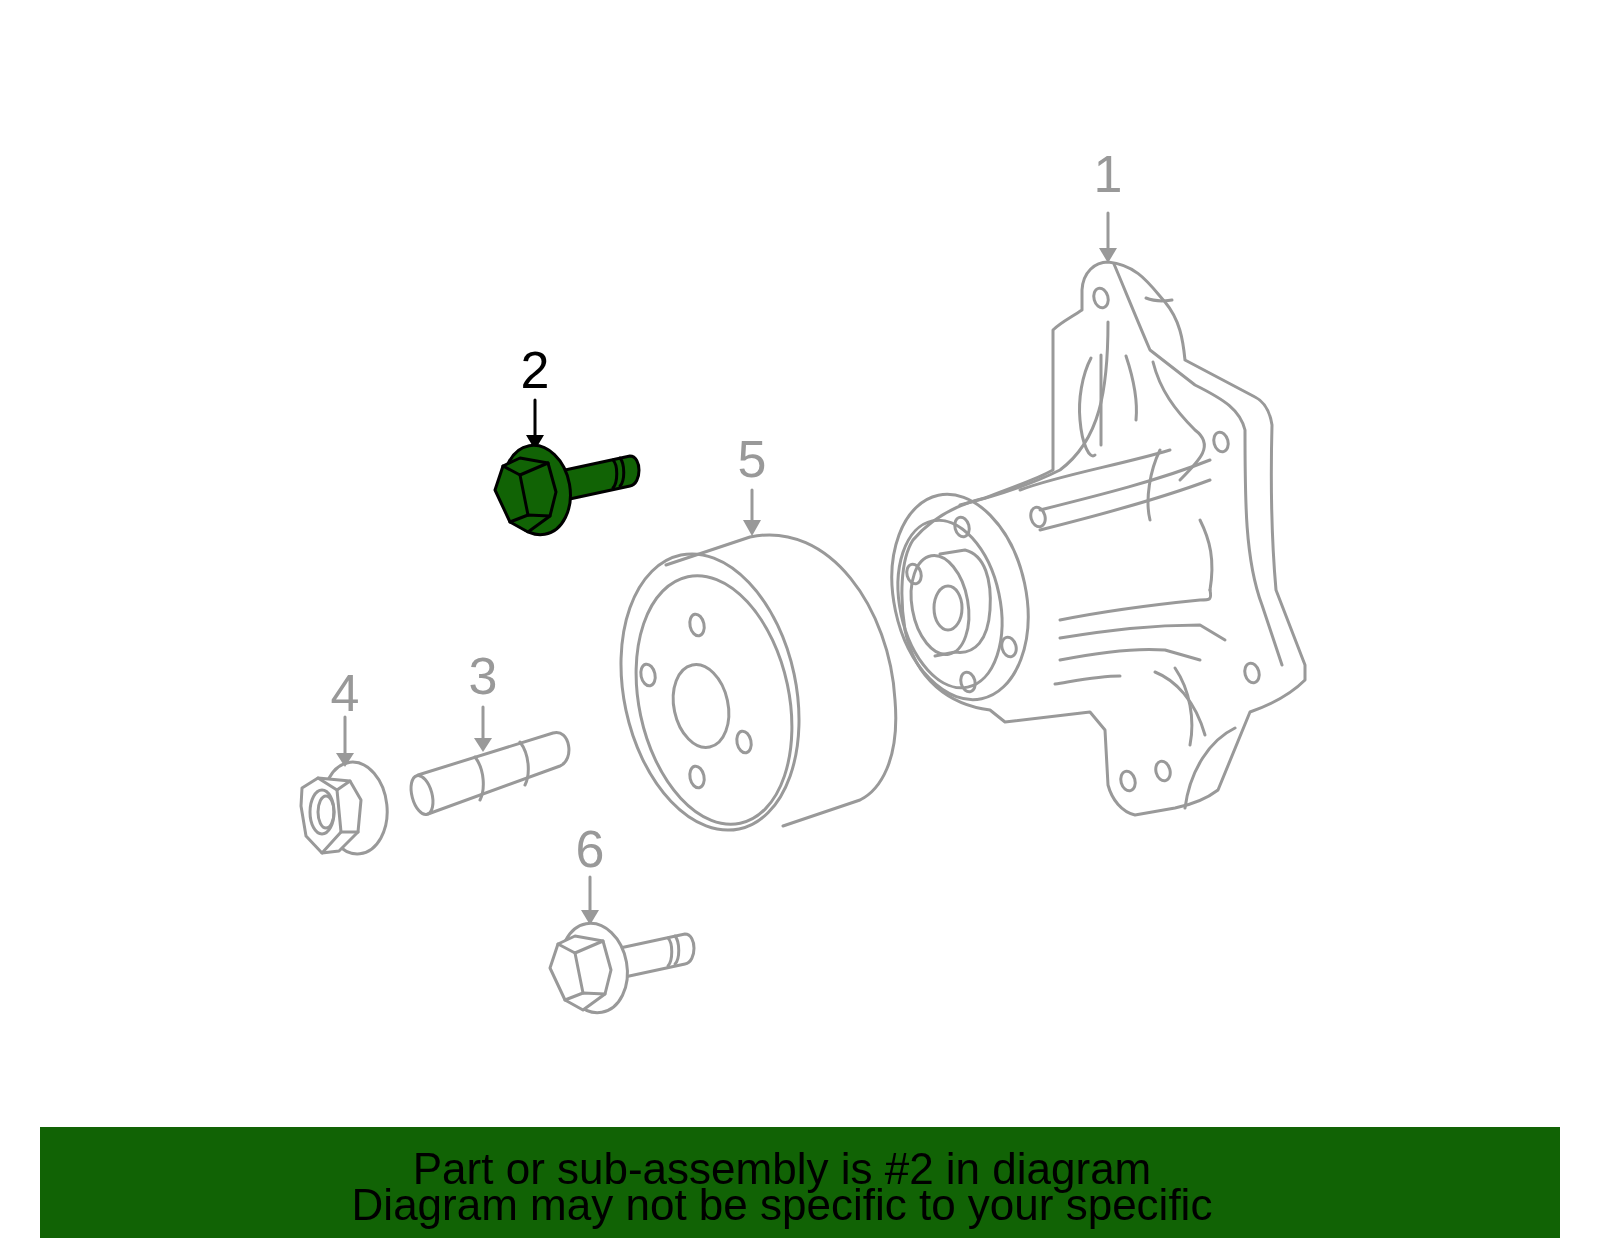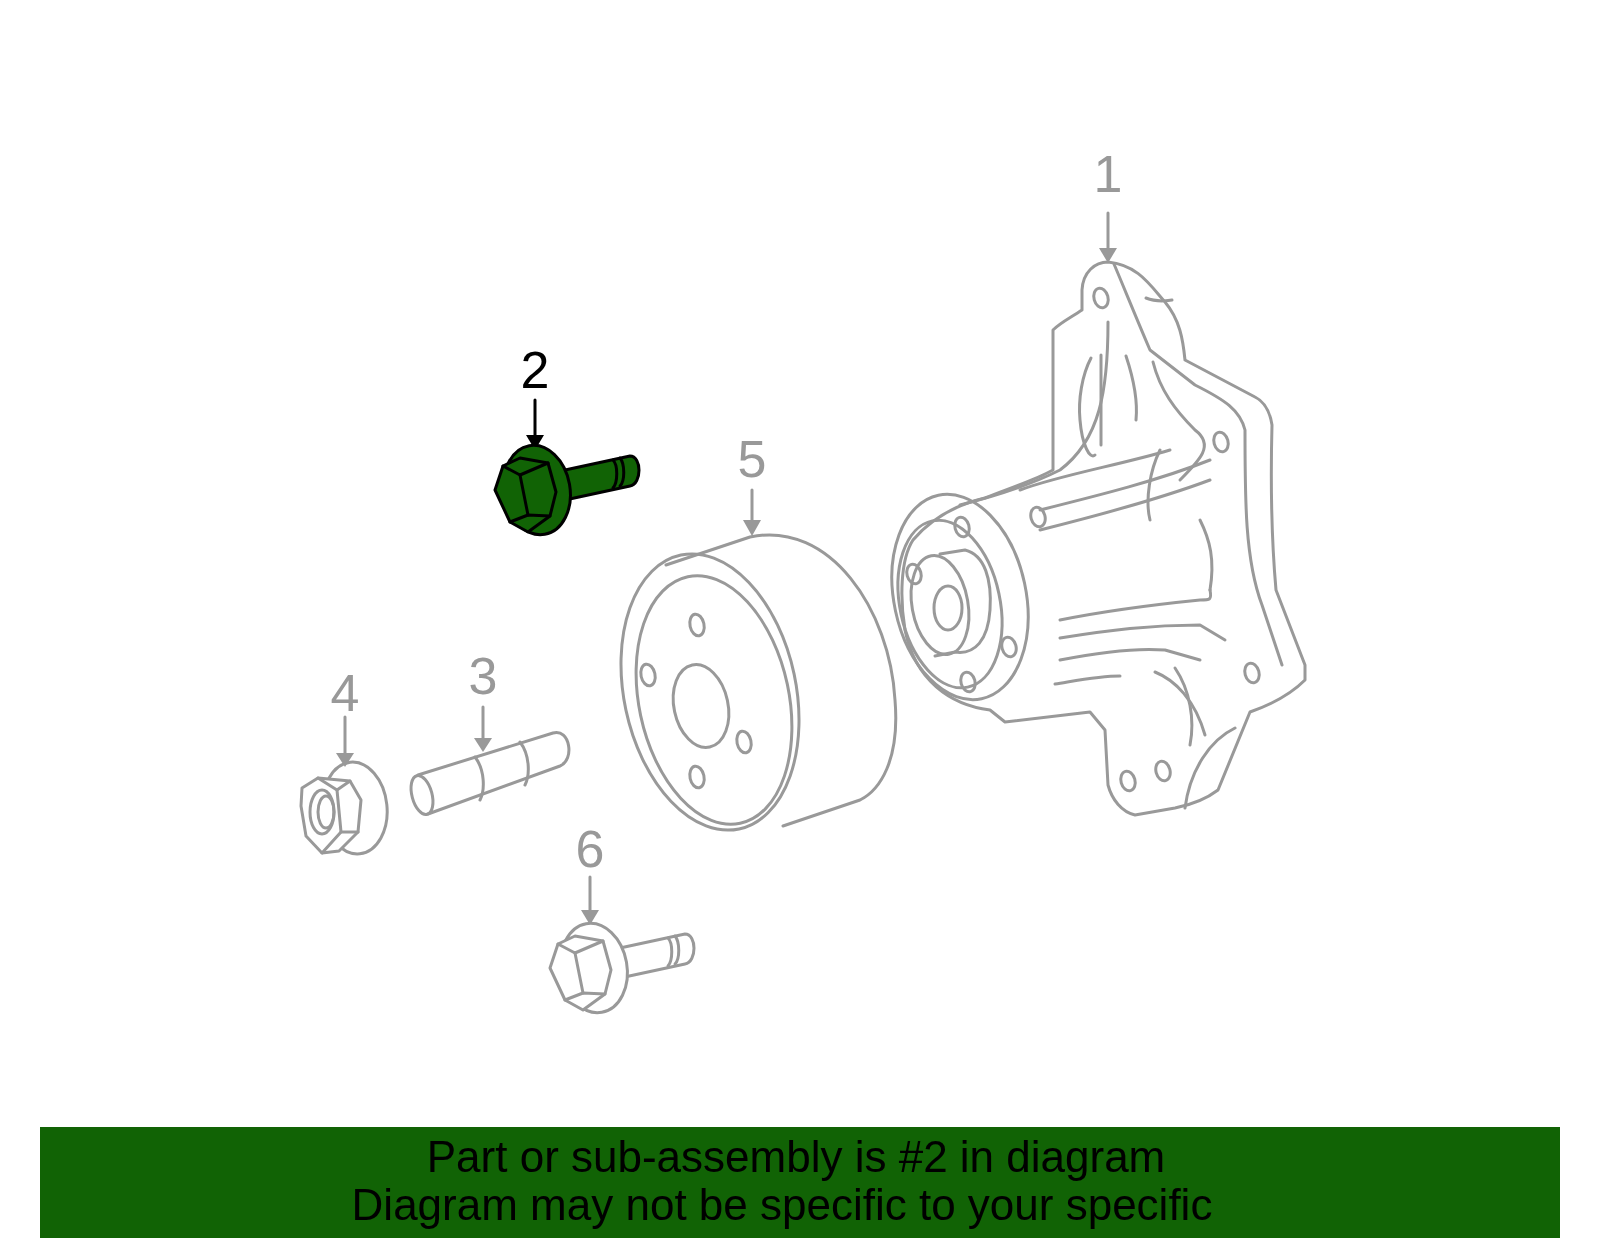--- a/index.html
+++ b/index.html
@@ -2,21 +2,21 @@
 <html><head>
 <meta charset="utf-8">
 <style>
   html, body { margin: 0; padding: 0; background: #ffffff; }
   body { width: 1600px; height: 1249px; position: relative; overflow: hidden; font-family: "Liberation Sans", sans-serif; }
   #diagram { position: absolute; left: 0; top: 0; width: 1600px; height: 1249px; }
   .callout { position: absolute; font-family: "Liberation Sans", sans-serif; font-size: 52px; line-height: 52px; color: #999999; text-align: center; width: 60px; margin-left: -30px; }
   .callout.active { color: #000000; }
   #banner { position: absolute; left: 40px; top: 1127px; width: 1520px; height: 111px; background: #116305; }
   .banner-line { position: absolute; left: 0; width: 1484px; text-align: center; font-family: "Liberation Sans", sans-serif; font-size: 44px; line-height: 48px; color: #000000; }
-  #banner-line-1 { top: 6px; padding-left: 14px; }
+  #banner-line-1 { top: 18px; }
   #banner-line-2 { top: 54px; }
 </style>
 </head>
 <body>
 
 <svg id="diagram" viewBox="0 0 1600 1249" xmlns="http://www.w3.org/2000/svg">
   <defs>
     <marker id="arrowGray" markerWidth="10" markerHeight="10" refX="5" refY="8" orient="auto" markerUnits="userSpaceOnUse"></marker>
   </defs>
 

